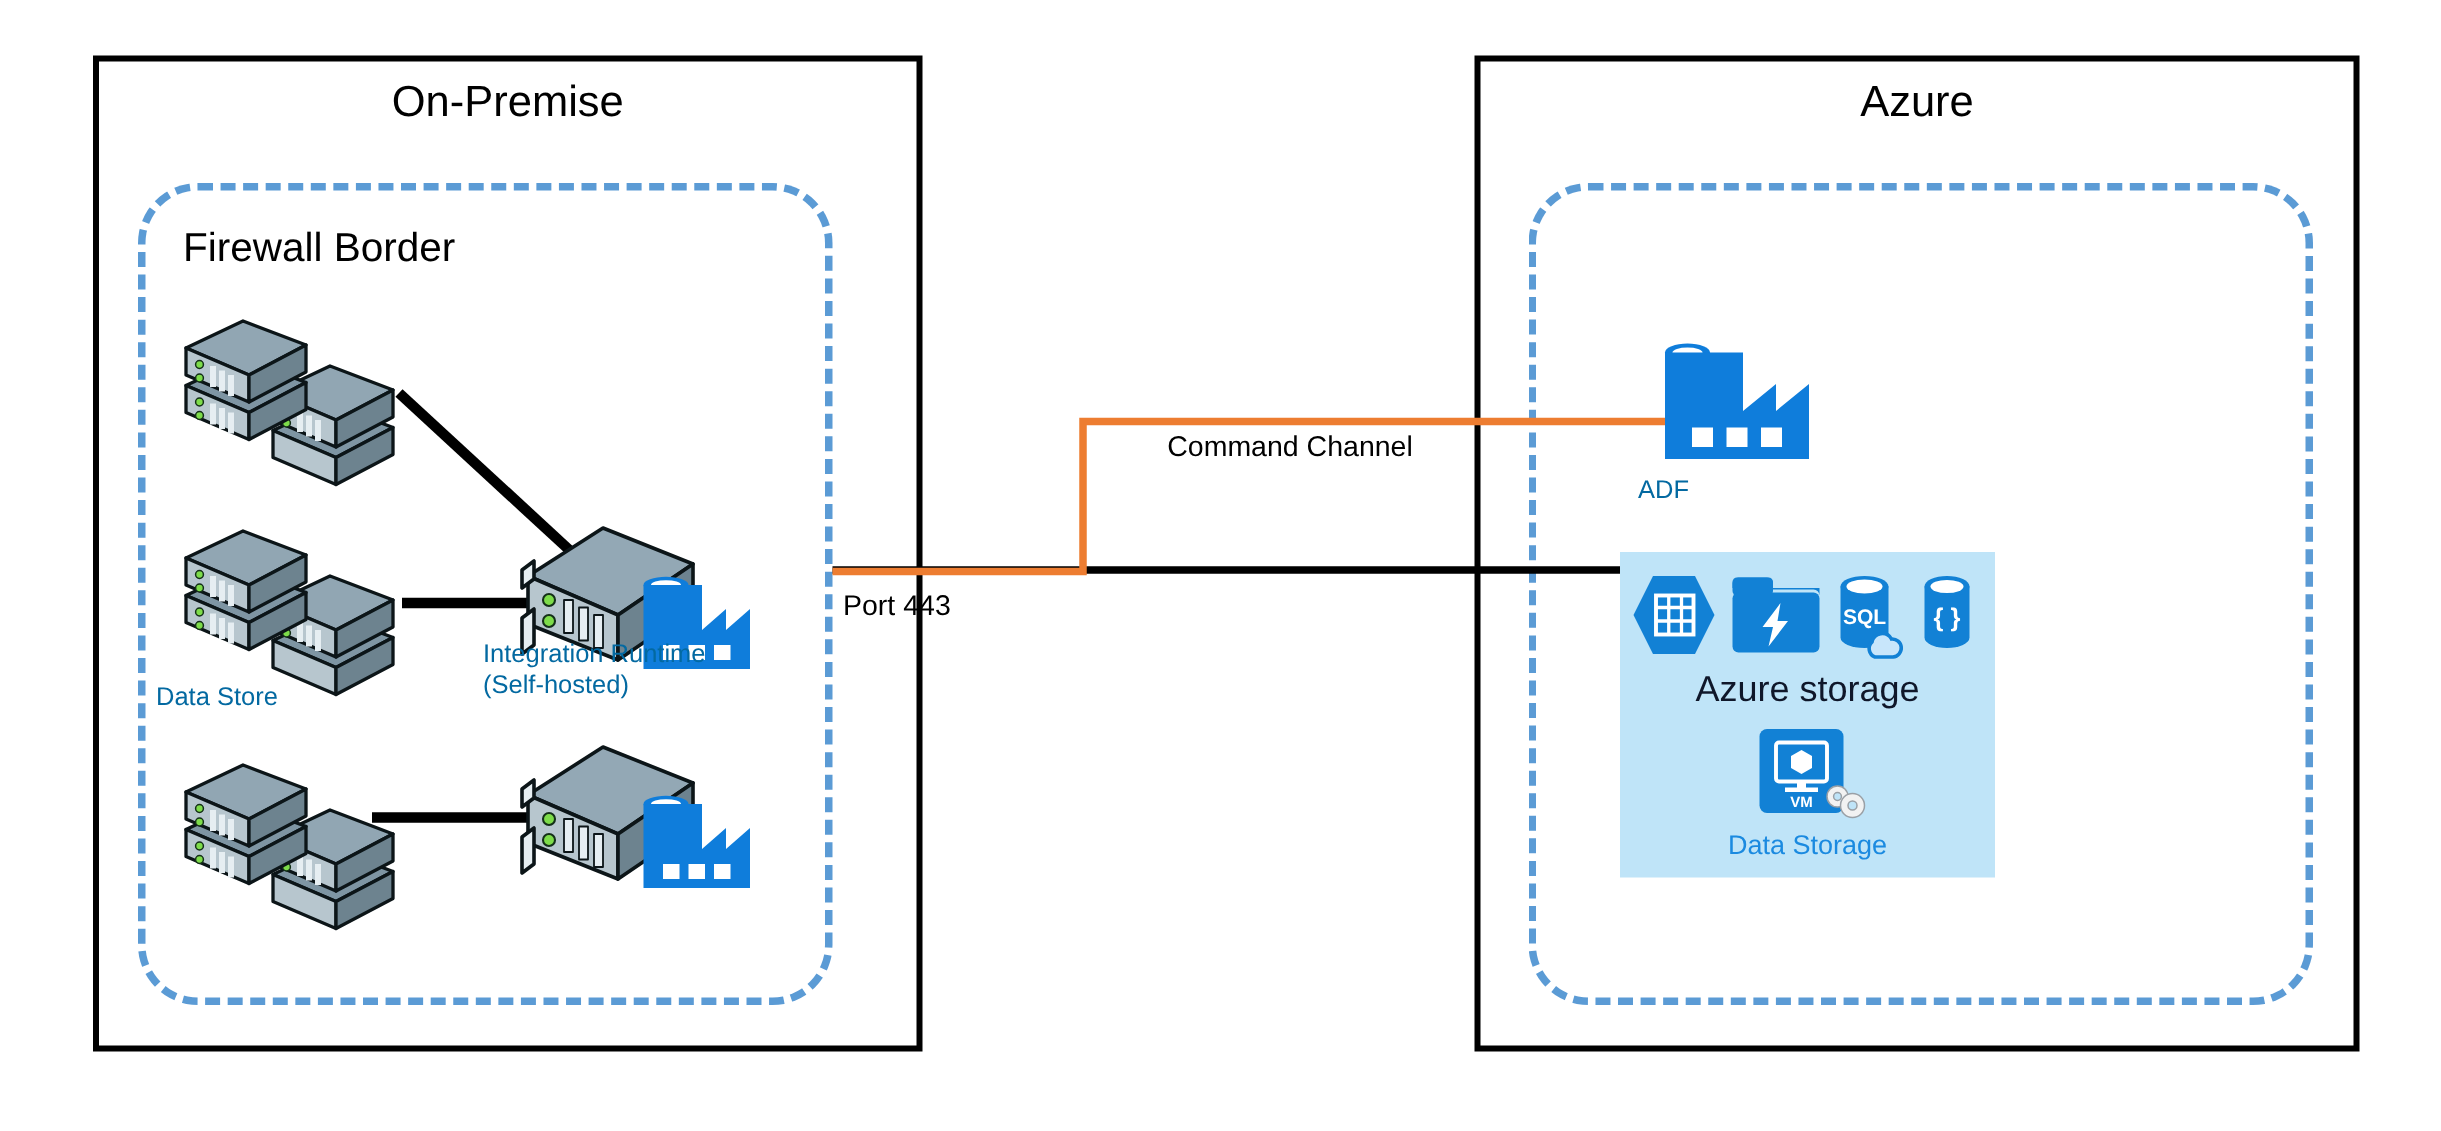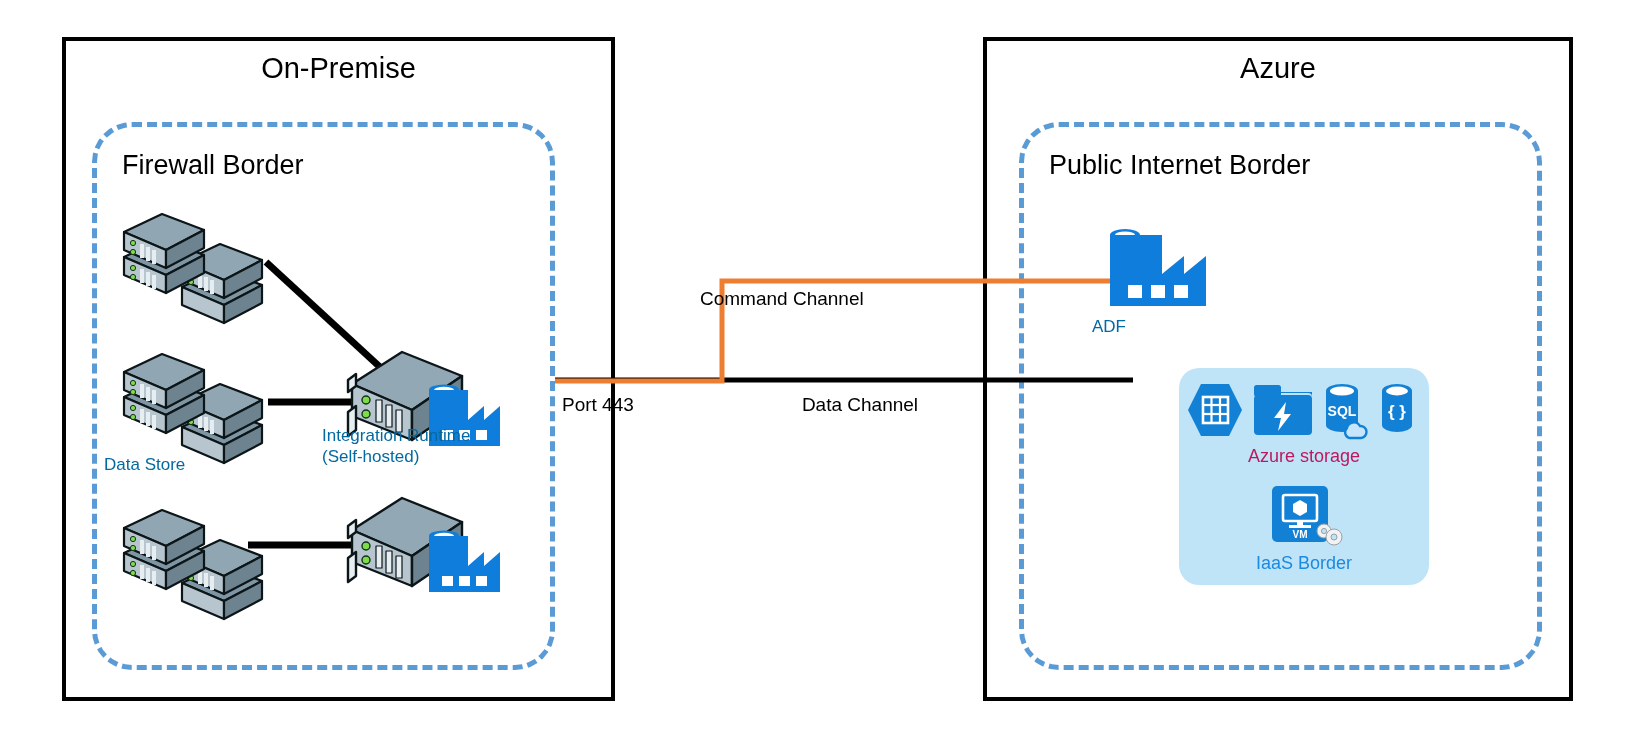--- a/index.html
+++ b/index.html
@@ -24,28 +24,28 @@
   .azure-title{left:983px;top:52px;width:590px;}
   .inner-title{font-size:27px;color:#000;white-space:nowrap;}
   .fw-title{left:122px;top:150px;}
   .pi-title{left:1049px;top:150px;}
 
   
   .caption{font-size:17px;color:#0369a1;white-space:nowrap;line-height:1.22;}
   .cap-datastore{left:104px;top:455px;width:180px;}
   .cap-ir{left:322px;top:426px;width:200px;}
   .cap-adf{left:1092px;top:317px;width:160px;}
-  .lbl-cmd{left:700px;top:288px;width:320px;text-align:left;font-size:19px;white-space:nowrap;}
+  .lbl-cmd{left:700px;top:288px;width:320px;text-align:center;font-size:19px;white-space:nowrap;}
   .lbl-data{left:700px;top:394px;width:320px;text-align:center;font-size:19px;white-space:nowrap;}
   .lbl-port{left:562px;top:394px;font-size:19px;white-space:nowrap;}
 
   
-  .storage-panel{left:1179px;top:368px;width:250px;height:217px;background:#bfe4f8;border-radius:20px;}
+  .storage-panel{left:1080px;top:368px;width:250px;height:217px;background:#bfe4f8;border-radius:0;}
   .storage-label{position:absolute;left:0;top:78px;width:100%;text-align:center;
-      font-size:18px;color:#be185d;white-space:nowrap;}
+      font-size:24px;color:#0f172a;white-space:nowrap;}
   .iaas-label{position:absolute;left:0;top:185px;width:100%;text-align:center;
       font-size:18px;color:#1b8ae0;white-space:nowrap;}
   .icon-row{position:absolute;left:8px;top:10px;width:234px;height:64px;
       display:flex;align-items:center;justify-content:space-between;}
   .vm-wrap{position:absolute;left:93px;top:118px;width:72px;height:62px;}
   svg{display:block;overflow:visible;}
 </style>
 </head>
 <body>
 
@@ -53,35 +53,33 @@
 
   <div class="abs outer-box onprem-box"></div>
   <div class="abs outer-box azure-box"></div>
 
   <div class="abs dashed-box fw-box"></div>
   <div class="abs dashed-box pi-box"></div>
 
   <div class="abs box-title onprem-title">On-Premise</div>
   <div class="abs inner-title fw-title">Firewall Border</div>
   <div class="abs box-title azure-title">Azure</div>
-  <div class="abs inner-title pi-title">Public Internet Border</div>
 
   <svg class="abs" style="left:0;top:0;width:1627px;height:754px;pointer-events:none;">
 
     <line x1="266" y1="262" x2="381" y2="368" stroke="#000" stroke-width="7"></line>
     <line x1="268" y1="402" x2="358" y2="402" stroke="#000" stroke-width="7"></line>
     <line x1="248" y1="545" x2="358" y2="545" stroke="#000" stroke-width="7"></line>
 
     <line x1="555" y1="380" x2="1133" y2="380" stroke="#000" stroke-width="5"></line>
 
     <path d="M 555 381 L 722 381 L 722 281 L 1152 281" fill="none" stroke="#ed7d31" stroke-width="5"></path>
   </svg>
 
   <div class="abs lbl-cmd">Command Channel</div>
-  <div class="abs lbl-data">Data Channel</div>
   <div class="abs lbl-port">Port 443</div>
 
   <svg class="abs" style="left:118px;top:196px;width:150px;height:125px;" viewBox="0 0 150 125">
     <g stroke="#0c1518" stroke-width="2.2" stroke-linejoin="round">
 
       <g transform="translate(58,30)">
         <g transform="translate(0,43)">
           <polygon points="6,18 44,0 86,16 48,36" fill="#7e95a3"></polygon>
           <polygon points="6,18 48,36 48,54 6,36" fill="#b7c6ce"></polygon>
           <polygon points="48,36 86,16 86,34 48,54" fill="#6d838f"></polygon>
@@ -322,16 +320,16 @@
         <text x="28" y="52" text-anchor="middle" fill="#ffffff" font-family="'Liberation Sans',sans-serif" font-size="10" font-weight="bold">VM</text>
         <g fill="#f2f2f2" stroke="#9aa0a6" stroke-width="1">
           <circle cx="52" cy="45" r="7"></circle>
           <circle cx="52" cy="45" r="2.6" fill="#bfe4f8"></circle>
           <circle cx="62" cy="51" r="8"></circle>
           <circle cx="62" cy="51" r="3" fill="#bfe4f8"></circle>
         </g>
       </svg>
     </div>
 
-    <div class="iaas-label">IaaS Border</div>
+    <div class="iaas-label">Data Storage</div>
   </div>
 
 </div>
 
 </body></html>

